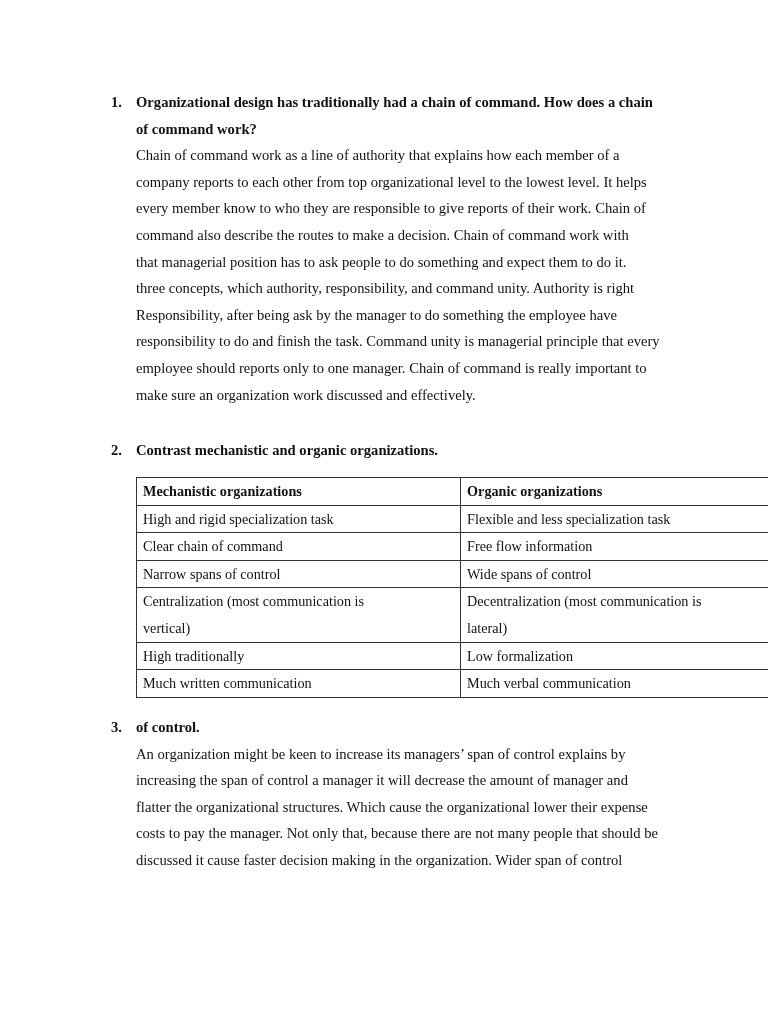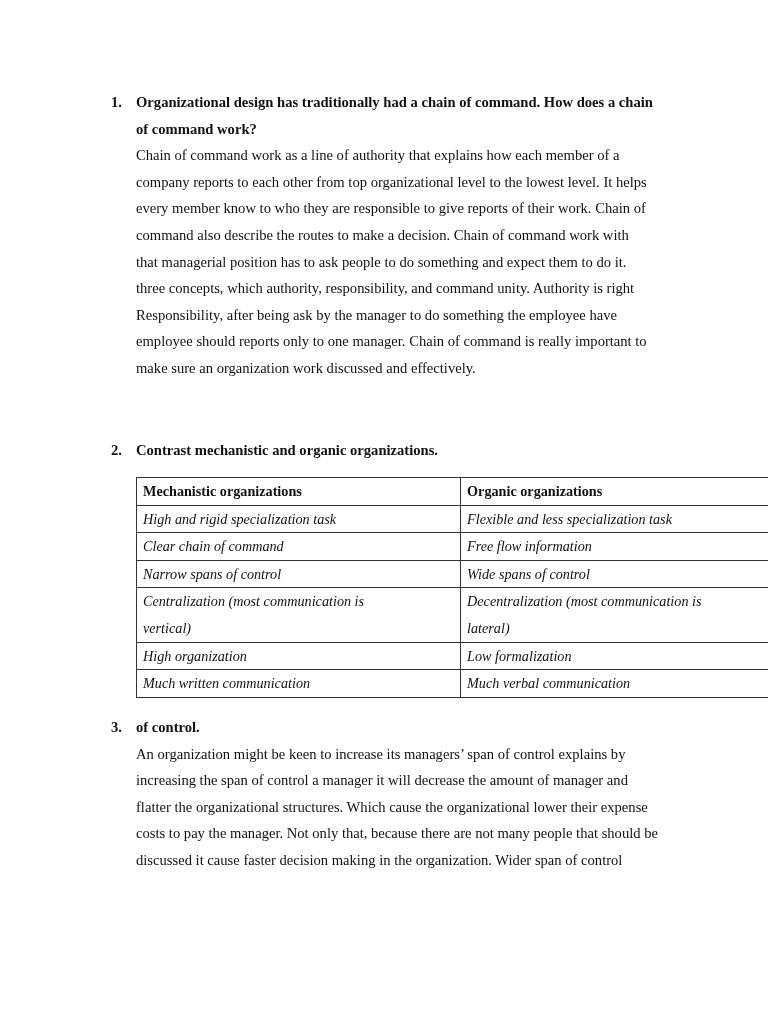--- a/index.html
+++ b/index.html
@@ -66,21 +66,20 @@
       text-align: left;
       vertical-align: top;
     }
     table.cmp th {
       font-weight: bold;
       height: 26px;
     }
     table.cmp td {
       font-weight: normal;
       height: 26px;
-      font-style: italic;
     }
     table.cmp col.c1 { width: 274px; }
     table.cmp col.c2 { width: 268px; }
   </style>
 </head>
 <body>
 
 <div class="page">
 
   <div class="q" id="q1">
@@ -90,20 +89,21 @@
       <span class="line">of command work?</span>
     </div>
     <div class="q-body">
       <span class="line">Chain of command work as a line of authority that explains how each member of a</span>
       <span class="line">company reports to each other from top organizational level to the lowest level. It helps</span>
       <span class="line">every member know to who they are responsible to give reports of their work. Chain of</span>
       <span class="line">command also describe the routes to make a decision. Chain of command work with</span>
       <span class="line">that managerial position has to ask people to do something and expect them to do it.</span>
       <span class="line">three concepts, which authority, responsibility, and command unity. Authority is right</span>
       <span class="line">Responsibility, after being ask by the manager to do something the employee have</span>
+      <span class="line">responsibility to do and finish the task. Command unity is managerial principle that every</span>
       <span class="line">employee should reports only to one manager. Chain of command is really important to</span>
       <span class="line">make sure an organization work discussed and effectively.</span>
     </div>
   </div>
 
   <div class="q" id="q2">
     <span class="q-num">2.</span>
     <div class="q-title">
       <span class="line">Contrast mechanistic and organic organizations.</span>
     </div>
@@ -150,21 +150,21 @@
             <span class="line">Centralization (most communication is</span>
             <span class="line">vertical)</span>
           </td>
           <td>
             <span class="line">Decentralization (most communication is</span>
             <span class="line">lateral)</span>
           </td>
         </tr>
         <tr>
           <td>
-            <span class="line">High organization</span>
+            <span class="line">High traditionally</span>
           </td>
           <td>
             <span class="line">Low formalization</span>
           </td>
         </tr>
         <tr>
           <td>
             <span class="line">Much written communication</span>
           </td>
           <td>

